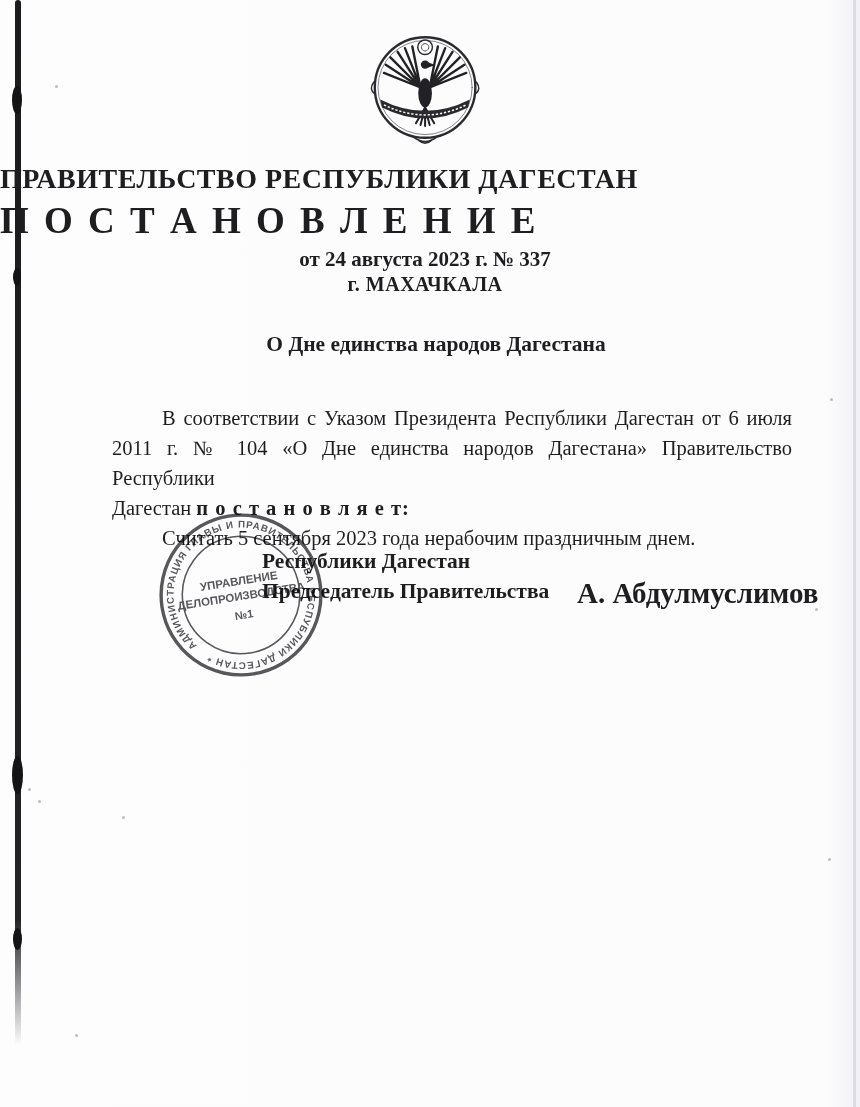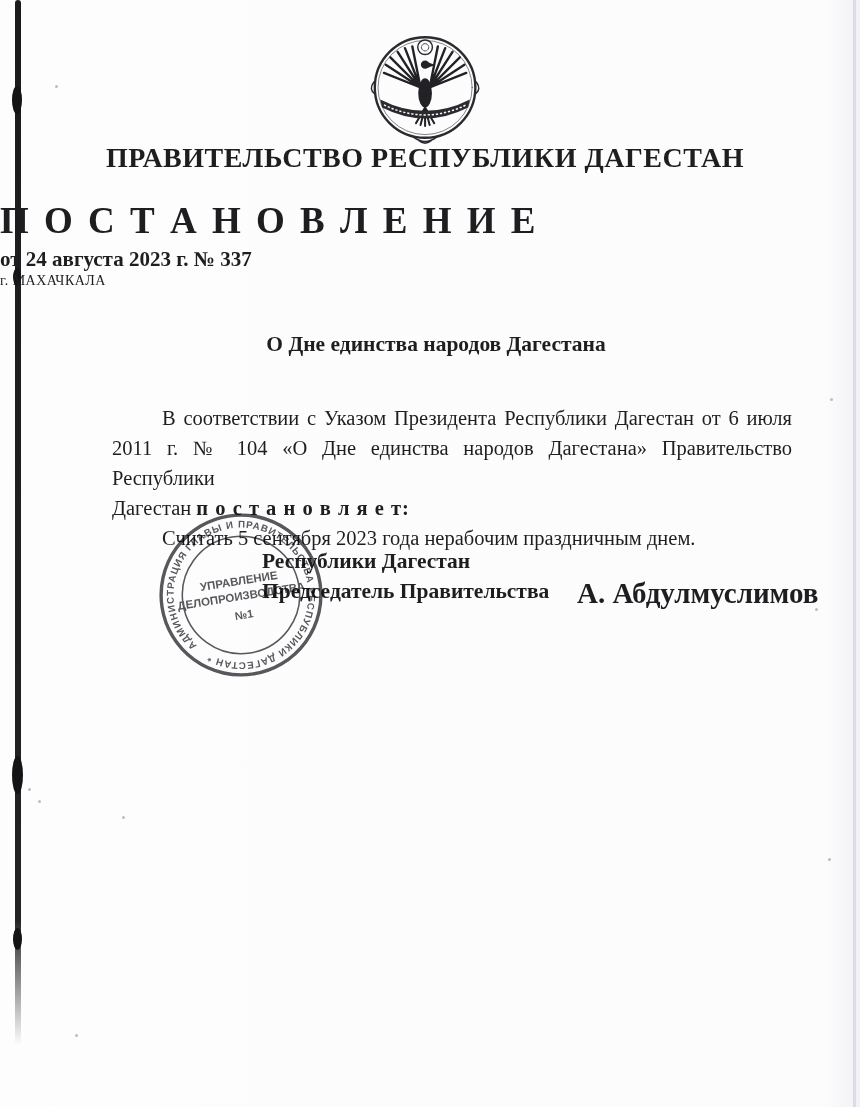--- a/index.html
+++ b/index.html
@@ -24,28 +24,28 @@
   .sp2 { left:28px;  top:788px; }
   .sp3 { left:38px;  top:800px; }
   .sp4 { left:122px; top:816px; }
   .sp5 { left:830px; top:398px; }
   .sp6 { left:815px; top:608px; }
   .sp7 { left:828px; top:858px; }
   .sp8 { left:75px;  top:1034px;}
   
   .emblem { position:absolute; left:362px; top:24px; width:128px; height:127px; }
   
-  .org-name  { position:absolute; left:0; right:10px; top:142px; text-align:center;
+  .org-name  { position:absolute; left:0; right:10px; top:163px; text-align:left;
                font-size:28px; font-weight:bold; letter-spacing:.5px; }
   .doc-type  { position:absolute; left:0; right:22px; top:199px; text-align:left;
                font-size:37px; font-weight:bold; letter-spacing:1px; word-spacing:4px; }
-  .date-line { position:absolute; left:0; right:10px; top:247px; 
+  .date-line { position:absolute; left:0; right:10px; top:247px; text-align:center;
                font-size:21px; font-weight:bold; }
-  .city-line { position:absolute; left:0; right:10px; top:273px; 
-               font-size:14px; font-weight:normal; letter-spacing:.5px; }
+  .city-line { position:absolute; left:0; right:10px; top:273px; text-align:center;
+               font-size:20px; font-weight:bold; letter-spacing:.5px; }
   .subject   { position:absolute; left:0; right:10px; top:332px; text-align:center;
                font-size:21.5px; font-weight:bold;padding-left:22px; }
   
   .body-block { position:absolute; left:112px; width:680px; top:403px;
                 font-size:20.5px; line-height:30px; }
   .jline  { text-align:justify; text-align-last:justify; }
   .ind    { text-indent:50px; }
   .decree-word { font-weight:bold; letter-spacing:1px; }
   
   .sig-block { position:absolute; left:262px; top:546px; font-size:21.5px;

